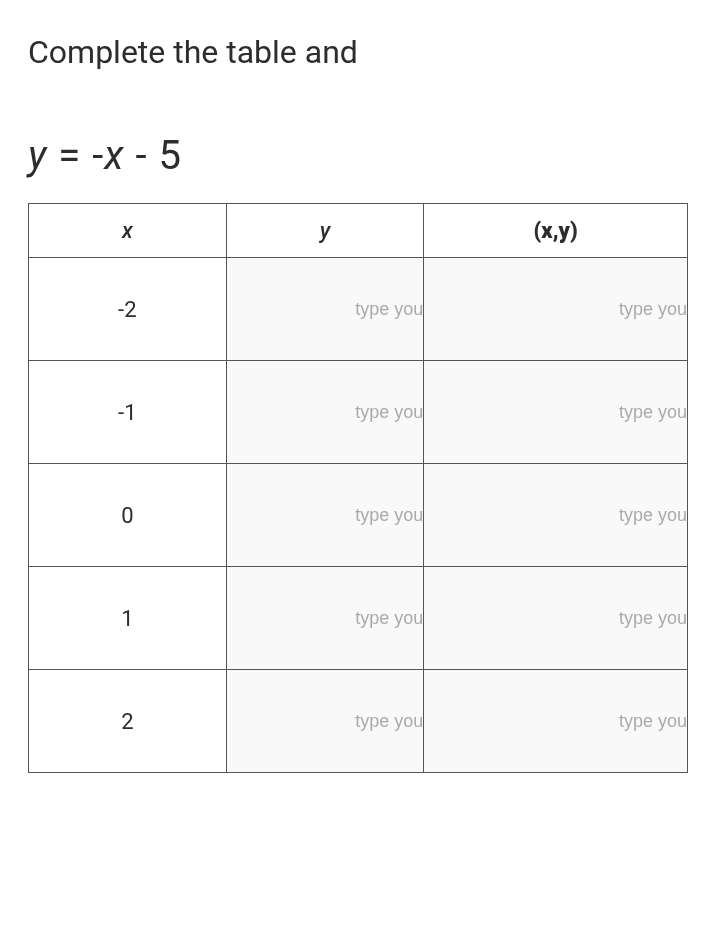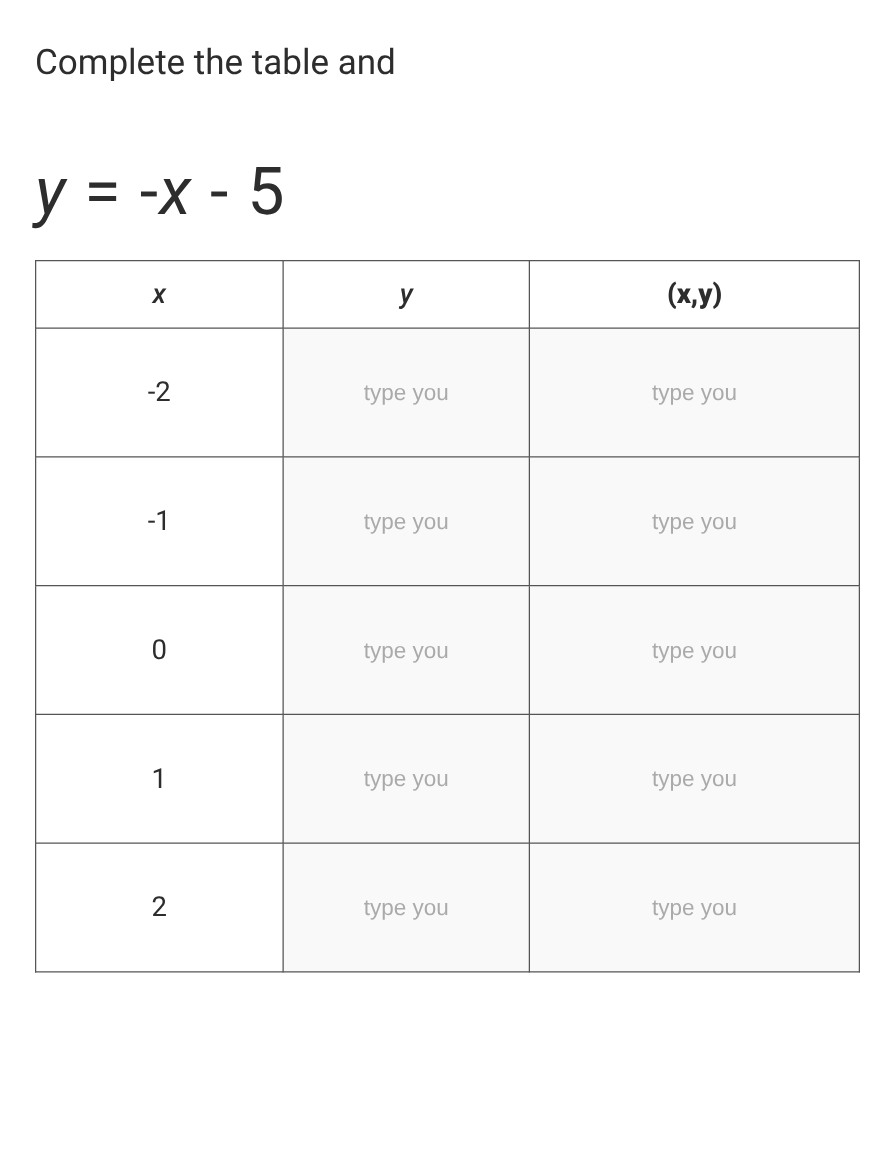--- a/index.html
+++ b/index.html
@@ -10,29 +10,29 @@
 
     body {
       width: 716px;
       min-height: 928px;
       background: #ffffff;
       font-family: -apple-system, BlinkMacSystemFont, "Segoe UI", Roboto, sans-serif;
       padding: 32px 28px 40px 28px;
     }
 
     .instruction-text {
-      font-size: 28px;
+      font-size: 32px;
       font-weight: 400;
       color: #2d2d2d;
       line-height: 1.25;
       margin-bottom: 20px;
     }
 
     .equation {
-      font-size: 53px;
+      font-size: 40px;
       font-weight: 400;
       color: #2d2d2d;
       margin-bottom: 24px;
       letter-spacing: 1px;
     }
 
     .equation .eq-y {
       font-style: italic;
     }
     .equation .eq-x {
@@ -77,21 +77,21 @@
 
     .input-cell {
       background: #f9f9f9;
     }
 
     .input-cell input {
       width: 100%;
       height: 100%;
       border: none;
       background: transparent;
-      text-align: center;
+      text-align: right;
       font-size: 18px;
       color: #1d4ed8;
       outline: none;
       cursor: text;
       padding: 0;
     }
 
     .input-cell input::placeholder {
       color: #aaa;
     }

